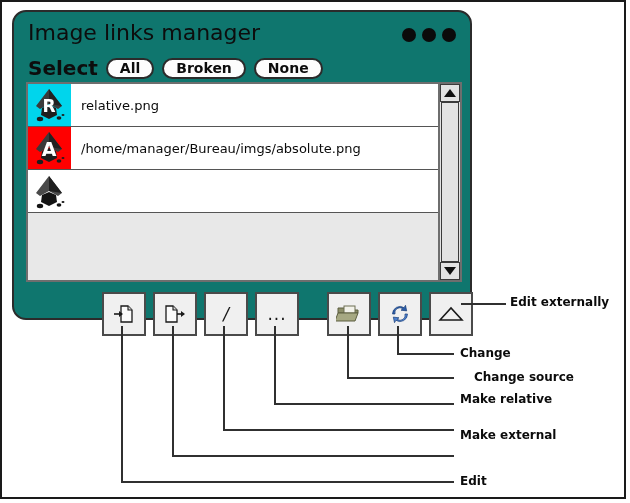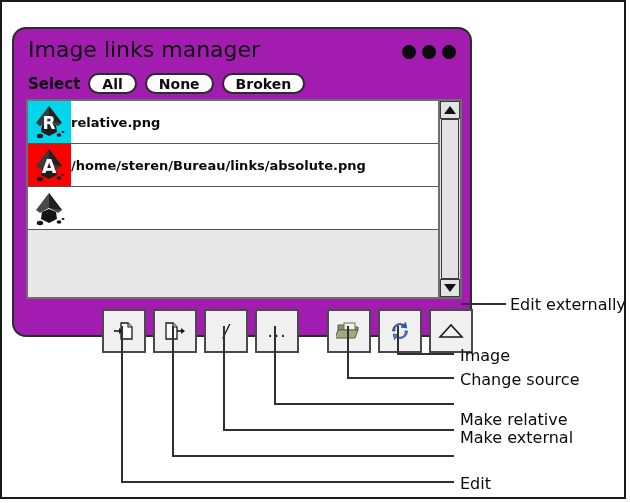--- a/index.html
+++ b/index.html
@@ -15,23 +15,23 @@
     width:626px;height:499px;
     margin:0;
     border:2px solid #1a1a1a;
     background:#ffffff;
     box-sizing:border-box;
   }
 
   
   .dialog{
     position:absolute;
-    left:10px; top:25px;
+    left:10px; top:8px;
     width:460px; height:310px;
-    background:#a21caf;
+    background:#0f766e;
     border:2px solid #2b2b2b;
     border-radius:14px;
     box-sizing:border-box;
   }
 
   .title{
     position:absolute;
     left:14px; top:8px;
     font-size:22px;
     color:#0d0d0d;
@@ -50,21 +50,21 @@
     background:#0b0b0b;
   }
 
   
   .selectrow{
     position:absolute;
     left:14px; top:44px;
     display:flex; align-items:center; gap:8px;
   }
   .selectlabel{
-    font-size:15px;
+    font-size:20px;
     color:#0d0d0d;
     font-weight:bold;
   }
   .pill{
     background:#fdfdfd;
     border:2px solid #2b2b2b;
     border-radius:11px;
     height:21px;
     padding:8px 12px;
     font-size:14px;
@@ -99,22 +99,23 @@
     display:flex;align-items:center;
     box-sizing:border-box;
   }
   .thumb{
     width:43px;height:42px;
     flex:0 0 43px;
     position:relative;
     overflow:hidden;
   }
   .rowname{
+    padding-left:10px;
     font-size:13px;
-    font-weight:bold;
+    font-weight:normal;
     color:#0a0a0a;
     white-space:nowrap;
     text-align:center;
   }
   .rowname.italic{font-style:italic;}
 
   
   .inkmark{position:absolute;left:0;top:0;width:43px;height:42px;}
 
   
@@ -175,22 +176,22 @@
   }
   .slash{font-size:20px;font-weight:normal;font-style:italic;}
   .dots3{font-size:17px;letter-spacing:1px;}
 
   
   .leader{position:absolute;background:#303030;}
   .leader.h{height:2px;}
   .leader.v{width:2px;}
   .anno{
     position:absolute;
-    font-size:16px;
-    font-weight:normal;
+    font-size:12px;
+    font-weight:bold;
     color:#0b0b0b;
     white-space:nowrap;
   }
 </style>
 </head>
 <body>
 
 <div id="root">
 
   <div class="dialog">
@@ -199,22 +200,22 @@
 
     <div class="dots">
       <i></i>
       <i></i>
       <i></i>
     </div>
 
     <div class="selectrow">
       <span class="selectlabel">Select</span>
       <button class="pill">All</button>
+      <button class="pill">Broken</button>
       <button class="pill">None</button>
-      <button class="pill">Broken</button>
     </div>
 
     <div class="listbox">
       <div class="listinner">
 
         <div class="row">
           <div class="thumb" style="background:#00d5ec">
             <svg class="inkmark" viewBox="0 0 43 42">
               <path d="M21 5 L34 22 L30 25 L21 20 L12 25 L8 22 Z" fill="#3a3a3a"></path>
               <path d="M21 5 L34 22 L21 20 Z" fill="#222"></path>
@@ -233,21 +234,21 @@
             <svg class="inkmark" viewBox="0 0 43 42">
               <path d="M21 5 L34 22 L30 25 L21 20 L12 25 L8 22 Z" fill="#3a3a3a"></path>
               <path d="M21 5 L34 22 L21 20 Z" fill="#222"></path>
               <path d="M14 24 L21 21 L28 24 L29 31 L21 35 L13 31 Z" fill="#1e1e1e"></path>
               <ellipse cx="12" cy="35" rx="3.2" ry="2.2" fill="#1e1e1e"></ellipse>
               <ellipse cx="31" cy="34" rx="2.4" ry="1.7" fill="#1e1e1e"></ellipse>
               <ellipse cx="35" cy="31" rx="1.5" ry="1.1" fill="#1e1e1e"></ellipse>
               <text x="21" y="29" font-size="19" font-weight="bold" fill="#ffffff" text-anchor="middle" font-family="DejaVu Sans, sans-serif">A</text>
             </svg>
           </div>
-          <span class="rowname">/home/steren/Bureau/links/absolute.png</span>
+          <span class="rowname">/home/manager/Bureau/imgs/absolute.png</span>
         </div>
 
         <div class="row">
           <div class="thumb">
             <svg class="inkmark" viewBox="0 0 43 42">
               <path d="M21 6 L34 23 L30 26 L21 21 L12 26 L8 23 Z" fill="#4a4a4a"></path>
               <path d="M21 6 L34 23 L21 21 Z" fill="#1f1f1f"></path>
               <path d="M14 25 L21 22 L28 25 L29 32 L21 36 L13 32 Z" fill="#141414"></path>
               <ellipse cx="12" cy="36" rx="3.2" ry="2.2" fill="#141414"></ellipse>
               <ellipse cx="31" cy="35" rx="2.4" ry="1.7" fill="#141414"></ellipse>
@@ -318,29 +319,29 @@
       </svg>
     </div>
 
   </div>
 
   <div class="leader h" style="left:459px;top:301px;width:45px"></div>
   <div class="anno" style="left:508px;top:293px">Edit externally</div>
 
   <div class="leader v" style="left:395px;top:324px;height:29px"></div>
   <div class="leader h" style="left:395px;top:351px;width:57px"></div>
-  <div class="anno" style="left:458px;top:344px">Image</div>
+  <div class="anno" style="left:458px;top:344px">Change</div>
 
   <div class="leader v" style="left:345px;top:324px;height:53px"></div>
   <div class="leader h" style="left:345px;top:375px;width:107px"></div>
-  <div class="anno" style="left:458px;top:368px">Change source</div>
+  <div class="anno" style="left:472px;top:368px">Change source</div>
 
   <div class="leader v" style="left:272px;top:324px;height:79px"></div>
   <div class="leader h" style="left:272px;top:401px;width:180px"></div>
-  <div class="anno" style="left:458px;top:408px">Make relative</div>
+  <div class="anno" style="left:458px;top:390px">Make relative</div>
 
   <div class="leader v" style="left:221px;top:324px;height:105px"></div>
   <div class="leader h" style="left:221px;top:427px;width:231px"></div>
 
   <div class="leader v" style="left:170px;top:324px;height:131px"></div>
   <div class="leader h" style="left:170px;top:453px;width:282px"></div>
   <div class="anno" style="left:458px;top:426px">Make external</div>
 
   <div class="leader v" style="left:119px;top:324px;height:157px"></div>
   <div class="leader h" style="left:119px;top:479px;width:333px"></div>

